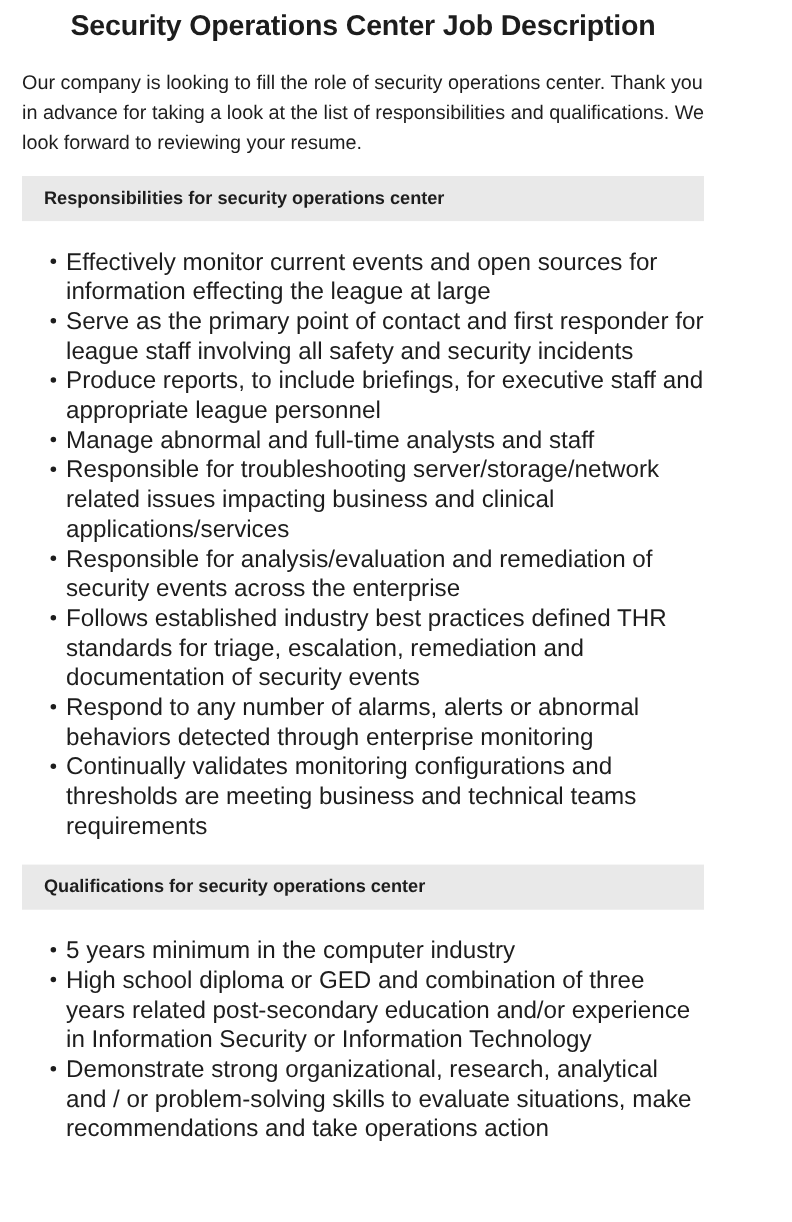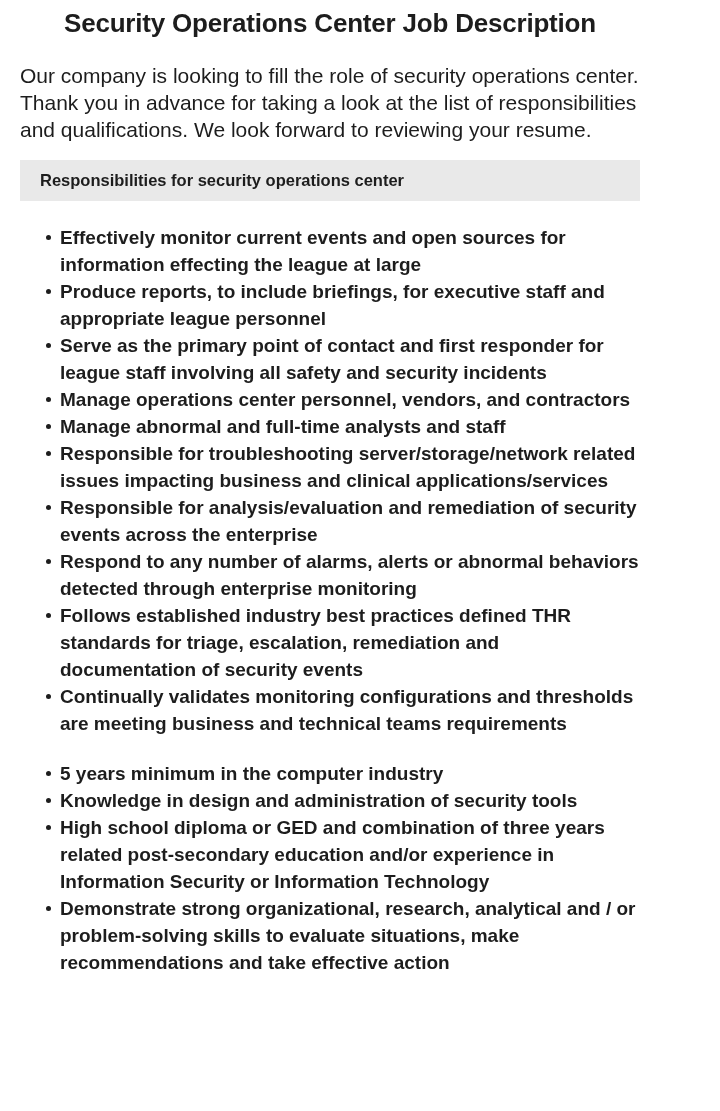--- a/index.html
+++ b/index.html
@@ -23,41 +23,40 @@
   }
   .title {
     font-size: 26px;
     line-height: 34px;
     font-weight: 700;
     text-align: center;
     letter-spacing: -0.2px;
   }
   .intro {
     margin: 22px 0 17px 0;
-    font-size: 21px;
+    font-size: 18px;
     line-height: 27px;
   }
   .section-heading {
     background: var(--heading-bg);
     font-size: 16.5px;
     font-weight: 700;
     line-height: 20px;
     padding: 10px 20px 11px 20px;
   }
   ul.items {
     list-style: none;
     margin: 23px 0 22px 0;
     padding: 0;
   }
   ul.items li {
     position: relative;
     padding-left: 40px;
-    font-size: 19px;
+    font-size: 22px;
     line-height: 27px;
-    font-weight: bold;
   }
   ul.items li::before {
     content: "";
     position: absolute;
     left: 26px;
     top: 11px;
     width: 5px;
     height: 5px;
     border-radius: 50%;
     background: currentColor;
@@ -69,34 +68,33 @@
 <div class="page">
 
   <h1 class="title">Security Operations Center Job Description</h1>
 
   <p class="intro">Our company is looking to fill the role of security operations center. Thank you in advance for taking a look at the list of responsibilities and qualifications. We look forward to reviewing your resume.</p>
 
   <section>
     <div class="section-heading">Responsibilities for security operations center</div>
     <ul class="items">
         <li>Effectively monitor current events and open sources for information effecting the league at large</li>
+        <li>Serve as the primary point of contact and first responder for league staff involving all safety and security incidents</li>
         <li>Produce reports, to include briefings, for executive staff and appropriate league personnel</li>
-        <li>Serve as the primary point of contact and first responder for league staff involving all safety and security incidents</li>
-        <li>Manage operations center personnel, vendors, and contractors</li>
         <li>Manage abnormal and full-time analysts and staff</li>
         <li>Responsible for troubleshooting server/storage/network related issues impacting business and clinical applications/services</li>
         <li>Responsible for analysis/evaluation and remediation of security events across the enterprise</li>
+        <li>Follows established industry best practices defined THR standards for triage, escalation, remediation and documentation of security events</li>
         <li>Respond to any number of alarms, alerts or abnormal behaviors detected through enterprise monitoring</li>
-        <li>Follows established industry best practices defined THR standards for triage, escalation, remediation and documentation of security events</li>
         <li>Continually validates monitoring configurations and thresholds are meeting business and technical teams requirements</li>
       </ul>
   </section>
 
   <section>
+    <div class="section-heading">Qualifications for security operations center</div>
     <ul class="items">
         <li>5 years minimum in the computer industry</li>
-        <li>Knowledge in design and administration of security tools</li>
         <li>High school diploma or GED and combination of three years related post-secondary education and/or experience in Information Security or Information Technology</li>
-        <li>Demonstrate strong organizational, research, analytical and / or problem-solving skills to evaluate situations, make recommendations and take effective action</li>
+        <li>Demonstrate strong organizational, research, analytical and / or problem-solving skills to evaluate situations, make recommendations and take operations action</li>
       </ul>
   </section>
 
 </div>
 
 </body></html>

